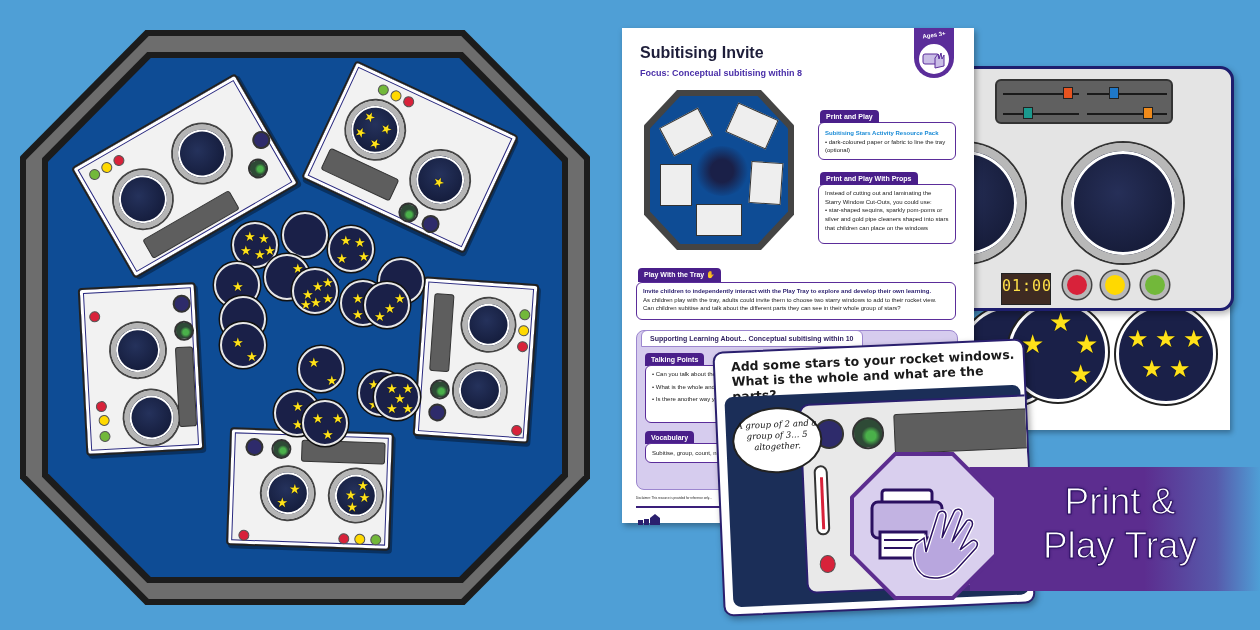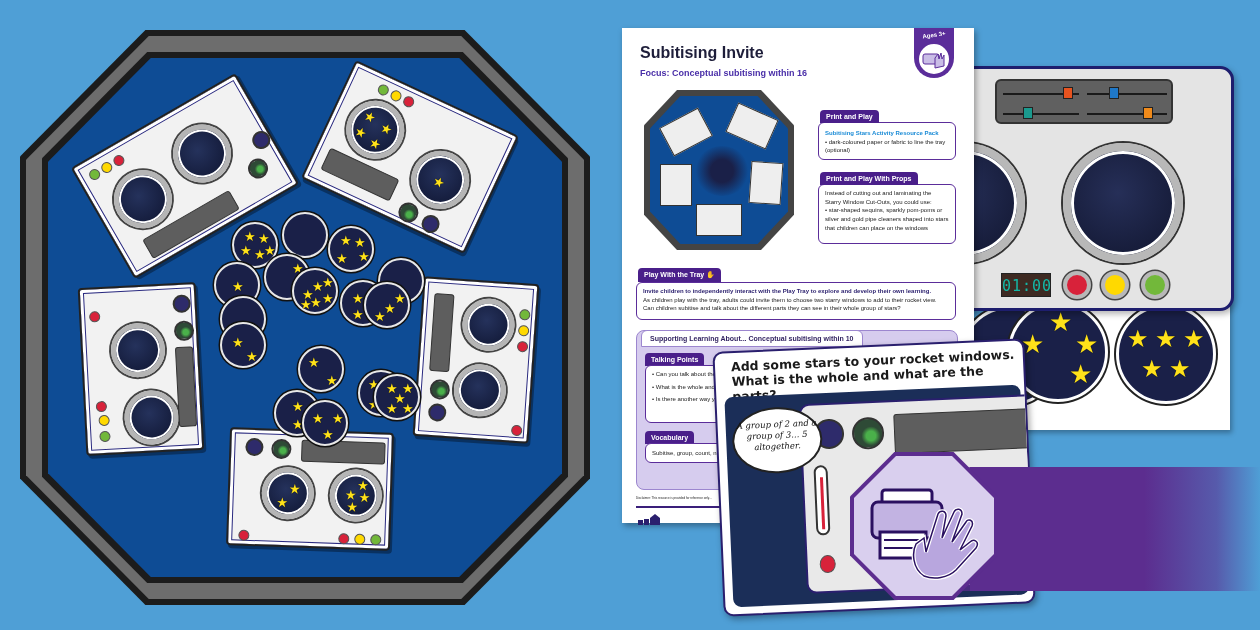--- a/index.html
+++ b/index.html
@@ -103,21 +103,21 @@
     box-shadow: 2px 3px 6px rgba(0,0,0,.3);
   }
   .big-slider-box { position: absolute; left: 30px; top: 10px; width: 178px; height: 45px; background: #606060; border-radius: 6px; border: 2px solid #333; }
   .slider-line { position: absolute; height: 2px; background: #1a1a1a; }
   .knob { position: absolute; width: 10px; height: 12px; border: 1px solid #222; }
   .big-porthole {
     position: absolute; border-radius: 50%;
     background: radial-gradient(circle at 45% 40%, #262f58 0%, #171d3b 70%);
     border: 8px solid #b8b8b8; box-shadow: 0 0 0 2px #333, inset 0 0 0 3px #fff;
   }
-  .digital { position: absolute; left: 36px; top: 204px; width: 50px; height: 24px; background: #3e2a22; border: 1px solid #222; color: #14b8a6; font-family: "DejaVu Sans Mono", monospace; font-size: 15px; text-align: center; line-height: 24px; letter-spacing: 1px; }
+  .digital { position: absolute; left: 36px; top: 204px; width: 50px; height: 32px; background: #3e2a22; border: 1px solid #222; color: #fde047; font-family: "DejaVu Sans Mono", monospace; font-size: 15px; text-align: center; line-height: 24px; letter-spacing: 1px; }
   .big-btn { position: absolute; width: 28px; height: 28px; border-radius: 50%; border: 4px solid #b8b8b8; box-shadow: 0 0 0 1.5px #444; }
 
   .big-counter { position: absolute; width: 100px; height: 100px; border-radius: 50%; background: #1a2048; border: 3px solid #fff; box-shadow: 0 0 0 2px #222; }
 
   
   .activity {
     position: absolute; left: 718px; top: 345px; width: 312px; height: 265px;
     background: #fff; border: 2px solid #2a1f6e; border-radius: 10px;
     transform: rotate(-2.5deg); box-shadow: 2px 3px 6px rgba(0,0,0,.35); overflow: hidden;
   }
@@ -332,21 +332,21 @@
   <div class="big-porthole" style="left:-60px;top:74px;width:120px;height:120px"></div>
   <div class="big-porthole" style="left:98px;top:74px;width:120px;height:120px"></div>
   <div class="digital">01:00</div>
   <div class="big-btn" style="left:98px;top:202px;background:#d8223a"></div>
   <div class="big-btn" style="left:136px;top:202px;background:#ffd900"></div>
   <div class="big-btn" style="left:176px;top:202px;background:#72b83a"></div>
 </div>
 
 <div class="doc">
   <div class="doc-title">Subitising Invite</div>
-  <div class="doc-focus">Focus: Conceptual subitising within 16</div>
+  <div class="doc-focus">Focus: Conceptual subitising within 8</div>
   <div class="age-badge">
     <div class="age-badge-text">Ages 3+</div>
     <div class="age-badge-circle">
       <svg width="30" height="30" viewBox="0 0 30 30">
         <rect x="4" y="10" width="16" height="10" rx="2" fill="#c9bde6" stroke="#5b2d9a"></rect>
         <path d="M16 24 L16 14 L19 10 L20 15 L22 9 L23 15 L25 11 L25 22 Z" fill="#c9bde6" stroke="#5b2d9a"></path>
       </svg>
     </div>
   </div>
 
@@ -417,20 +417,22 @@
       </div>
       <div class="btn-dot" style="left:12px;top:150px;width:16px;height:18px;background:#d8223a"></div>
     </div>
     <div class="bubble">A group of 2 and a group of 3... 5 altogether.</div>
   </div>
 </div>
 
 <div class="banner-strip"></div>
 <div class="banner"></div>
 <div class="banner-text">
+  <div>Print &amp;</div>
+  <div>Play Tray</div>
 </div>
 <div class="octagon-outer">
   <div class="octagon-inner">
     <svg width="140" height="140" viewBox="0 0 140 140" style="position:absolute;left:0;top:0">
       <rect x="28" y="34" width="50" height="14" rx="3" fill="#fff" stroke="#2a1060" stroke-width="3"></rect>
       <rect x="18" y="46" width="70" height="36" rx="6" fill="#c2b3e2" stroke="#2a1060" stroke-width="3"></rect>
       <rect x="26" y="76" width="46" height="26" fill="#fff" stroke="#2a1060" stroke-width="3"></rect>
       <line x1="30" y1="84" x2="68" y2="84" stroke="#2a1060" stroke-width="2"></line>
       <line x1="30" y1="92" x2="68" y2="92" stroke="#2a1060" stroke-width="2"></line>
       <path d="M70 120 C58 112 58 96 62 88 L70 82 L72 96 L84 58 C86 54 92 54 92 60 L88 82 L100 56 C102 52 108 52 108 58 L98 86 L112 66 C114 62 120 64 118 70 L106 94 L116 86 C120 82 126 86 122 92 L102 114 C94 122 80 124 70 120 Z" fill="#b8a6de" stroke="#fff" stroke-width="4"></path>

